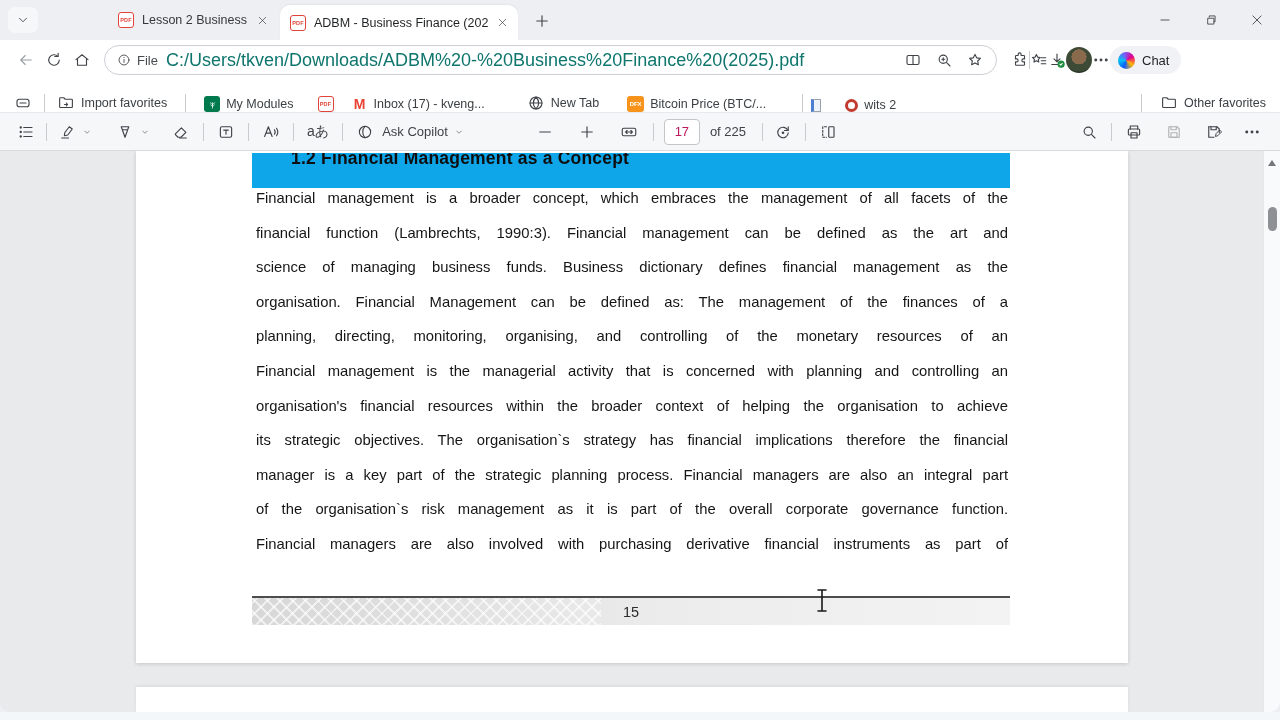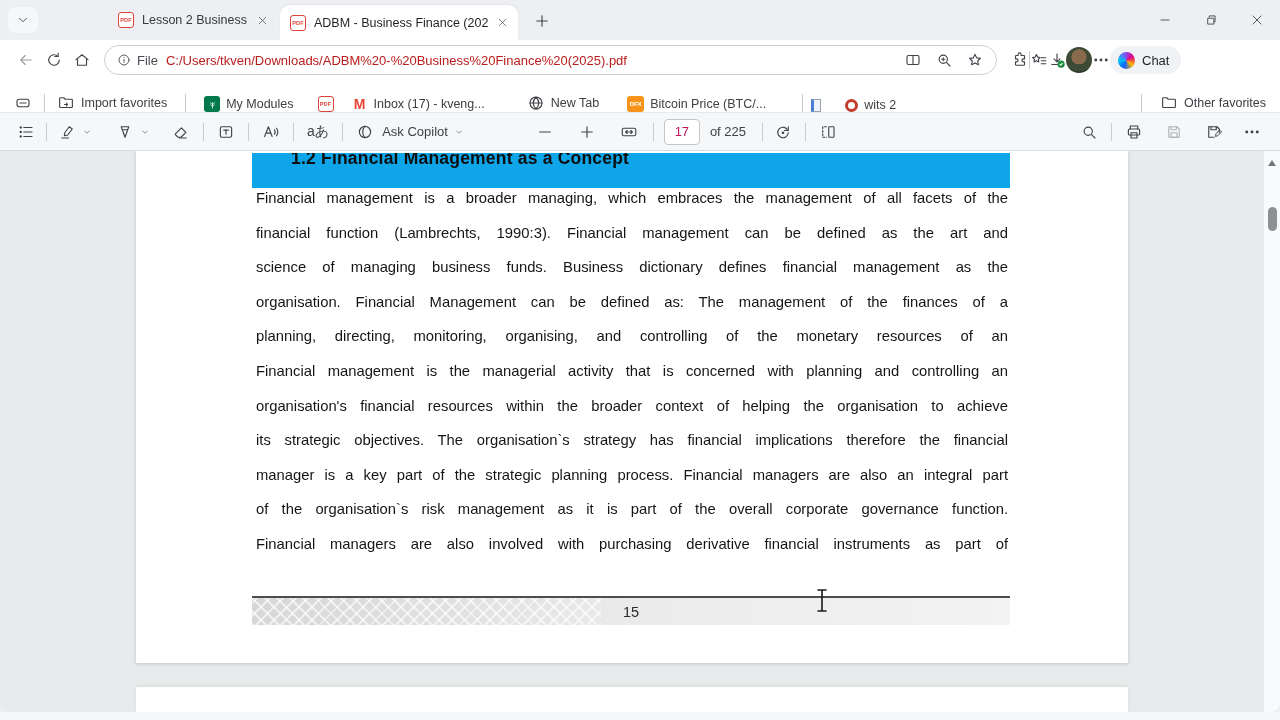--- a/index.html
+++ b/index.html
@@ -23,21 +23,21 @@
   .newtab-btn { position:absolute; left:530px; top:10px; width:24px; height:22px; display:flex; align-items:center; justify-content:center; }
   .wincontrols { position:absolute; right:0; top:0; height:40px; display:flex; }
   .winbtn { width:46px; height:40px; display:flex; align-items:center; justify-content:center; }
 
   
   #addressrow { height:40px; background:#fff; display:flex; align-items:center; }
   .navbtn { width:28px; height:28px; display:flex; align-items:center; justify-content:center; flex:none; }
   #addressrow .navbtn:first-child { margin-left:12px; }
   .urlpill { margin-left:8px; width:893px; height:30px; border:1px solid #ccd0d5; border-radius:16px; display:flex; align-items:center; padding:0 12px; flex:none; }
   .urlpill .scheme { font-size:13px; color:#474b50; margin:0 8px 0 6px; }
-  .urlpill .url { flex:1; font-size:13px; color:#b91c1c; white-space:nowrap; overflow:hidden; }
+  .urlpill .url { flex:1; font-size:18px; color:#0f766e; white-space:nowrap; overflow:hidden; }
   .pill-icons { display:flex; align-items:center; gap:13px; margin-left:8px; }
   .after-pill { display:flex; align-items:center; margin-left:14px; }
   .avatar { width:26px; height:26px; border-radius:50%; background:radial-gradient(circle at 50% 38%, #8a6a4d 0 36%, #3c4a36 37% 70%, #2c3a2a 71%); flex:none; }
   .chatbtn { display:flex; align-items:center; gap:7px; height:28px; padding:0 12px 0 8px; border-radius:14px; background:#f0f2f5; font-size:13px; color:#1f2123; }
   .copilot-color { width:17px; height:17px; border-radius:50%; background:conic-gradient(from 200deg,#0b5cff,#00c3f2,#7a5af8,#e3008c,#ffb900,#0b5cff); }
 
   
   #favbar { height:33px; background:#fff; border-bottom:1px solid #e7e9ec; display:flex; align-items:flex-end; font-size:12.5px; color:#3c4044; }
   .favitem { display:flex; align-items:center; gap:6px; white-space:nowrap; }
   .fav-green { width:16px; height:16px; border-radius:3px; background:#00794d; display:flex; align-items:center; justify-content:center; }
@@ -418,21 +418,21 @@
   </div>
 </div>
 
 <div id="viewer">
   <div id="page1">
     <div class="hband">
       <h1>1.2 Financial Management as a Concept</h1>
     </div>
 
     <div class="bodytext">
-      <div class="bt-line">Financial management is a broader managing, which embraces the management of all facets of the</div>
+      <div class="bt-line">Financial management is a broader concept, which embraces the management of all facets of the</div>
       <div class="bt-line">financial function (Lambrechts, 1990:3). Financial management can be defined as the art and</div>
       <div class="bt-line">science of managing business funds. Business dictionary defines financial management as the</div>
       <div class="bt-line">organisation. Financial Management can be defined as: The management of the finances of a</div>
       <div class="bt-line">planning, directing, monitoring, organising, and controlling of the monetary resources of an</div>
       <div class="bt-line">Financial management is the managerial activity that is concerned with planning and controlling an</div>
       <div class="bt-line">organisation's financial resources within the broader context of helping the organisation to achieve</div>
       <div class="bt-line">its strategic objectives. The organisation`s strategy has financial implications therefore the financial</div>
       <div class="bt-line">manager is a key part of the strategic planning process. Financial managers are also an integral part</div>
       <div class="bt-line">of the organisation`s risk management as it is part of the overall corporate governance function.</div>
       <div class="bt-line">Financial managers are also involved with purchasing derivative financial instruments as part of</div>

